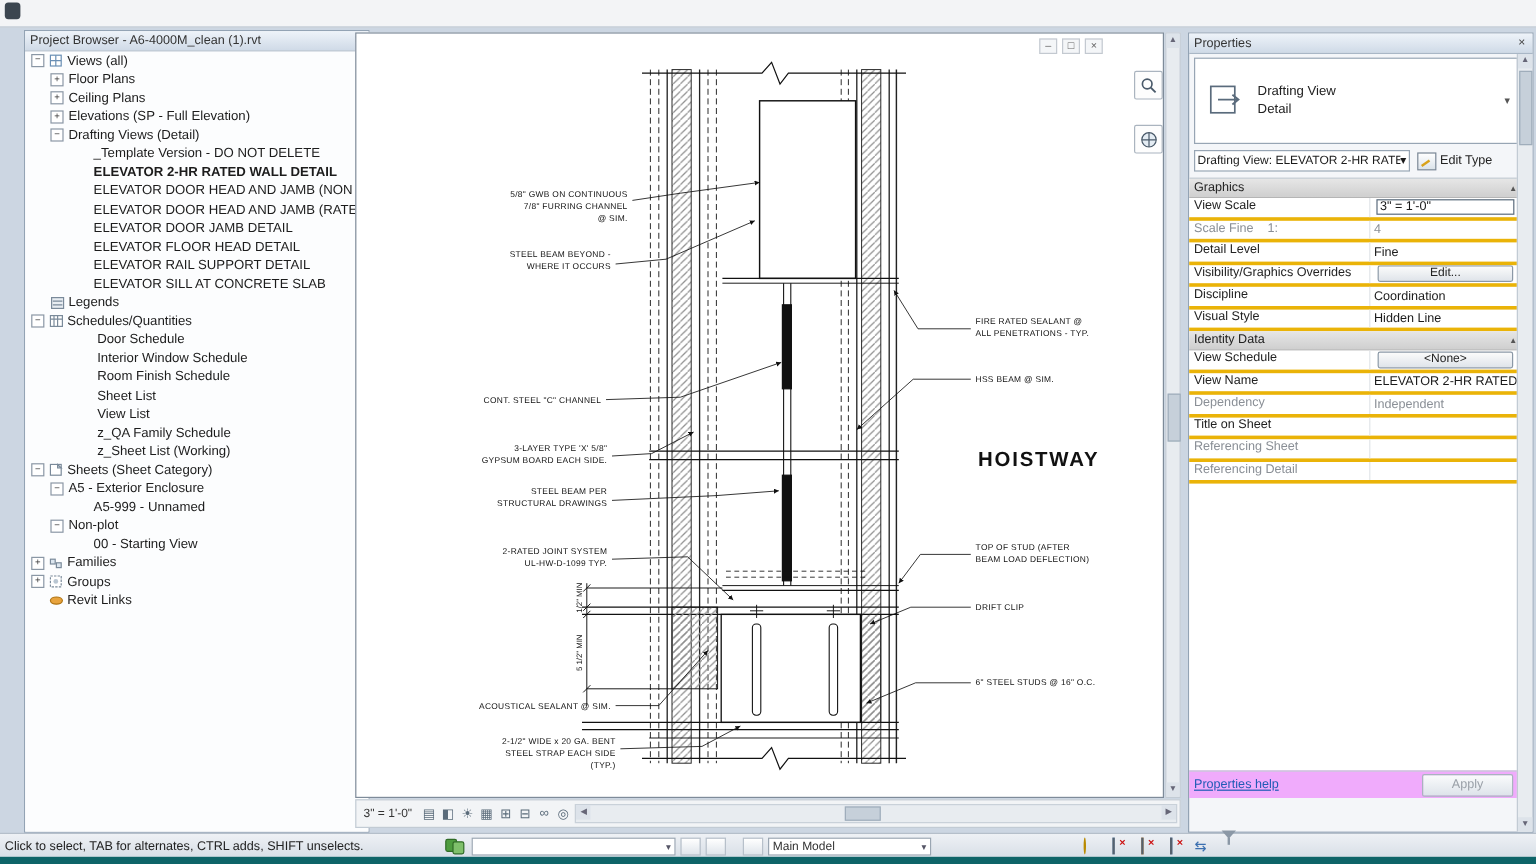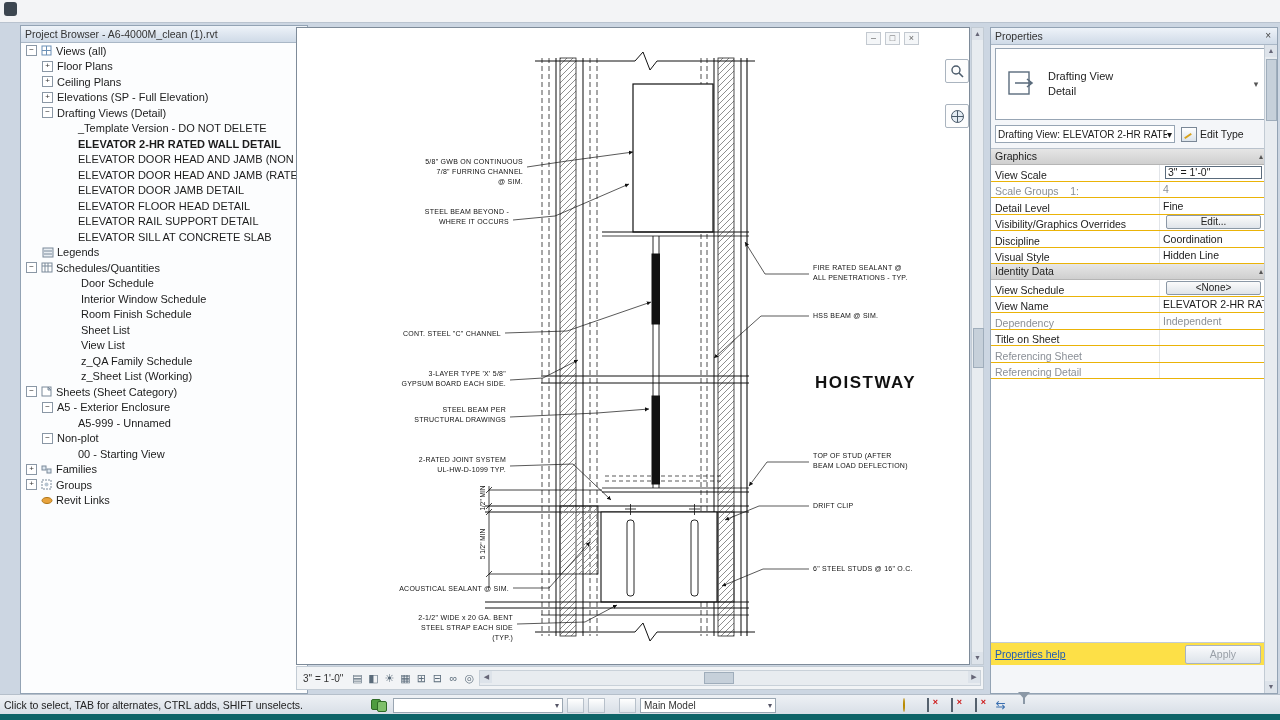--- a/index.html
+++ b/index.html
@@ -61,29 +61,29 @@
              display:flex;align-items:center;padding:0 2px;box-sizing:border-box;}
   #typecombo .tc{flex:1;white-space:nowrap;overflow:hidden;}
   #edittype{margin-left:6px;height:18px;display:flex;align-items:center;font-size:10.5px;color:#222;gap:3px;}
   .etg{width:14px;height:13px;border:1px solid #7a8796;background:linear-gradient(#fff,#dbe3ea);position:relative;}
   .etg:after{content:"";position:absolute;left:2px;top:7px;width:8px;height:2px;background:#d9a21a;transform:rotate(-35deg);}
   #grid{position:absolute;left:0px;top:120px;width:276px;bottom:50px;background:#fff;border-top:1px solid #b9c2cc;font-size:10.5px;}
   .sechead{height:15px;line-height:15px;background:linear-gradient(#e6e6e6,#cfcfcf);border-bottom:1px solid #b5b5b5;
            padding:0 4px;color:#222;display:flex;}
   .sechead .sh{flex:1;}
   .sechead .col{color:#555;font-size:8px;}
-  .prow{height:15.5px;display:flex;border-bottom:1px solid #eab308;align-items:flex-end;gap:18px;}
+  .prow{height:15.5px;display:flex;border-bottom:3px solid #eab308;align-items:flex-start;}
   .plabel{width:146px;padding-left:4px;white-space:pre;overflow:hidden;flex:none;color:#222;}
   .pval{flex:1;border-left:1px solid #e2e5e9;height:100%;display:flex;align-items:center;padding:0 3px;overflow:hidden;white-space:nowrap;}
   .gray .plabel,.gray .pval{color:#8a8f96;}
   .valbox{border:1px solid #5a6b7c;background:#fff;margin:1px 2px;flex:1;height:11px;line-height:11px;padding:0 2px;font-size:10.5px;}
   .btnval{flex:1;margin:1px 3px;height:12px;line-height:12px;text-align:center;font-size:10px;color:#222;
           background:linear-gradient(#fbfbfb,#dfe4ea);border:1px solid #8b98a6;border-radius:2px;}
   #pfoot{position:absolute;left:0;bottom:28px;width:276px;height:22px;border-top:1px solid #c3ccd5;
-         display:flex;align-items:center;background:#fde047;}
+         display:flex;align-items:center;background:#f0abfc;}
   #phelp{font-size:10.5px;color:#1f5bb5;text-decoration:underline;margin-left:4px;flex:1;}
   #applybtn{width:74px;height:17px;margin-right:6px;text-align:center;line-height:17px;font-size:10.5px;color:#9aa0a8;
             background:linear-gradient(#fafbfc,#dde3ea);border:1px solid #a9b3bf;border-radius:2px;}
   #psb{position:absolute;right:0;top:17px;bottom:0;width:12px;background:#e8ecf0;border-left:1px solid #c2cbd4;}
   #psb .ar{height:12px;font-size:7px;text-align:center;line-height:12px;color:#667;background:#dde3ea;}
   #psb .dn{position:absolute;bottom:0;width:100%;}
   #psb .th{position:absolute;top:14px;left:1px;width:9px;height:60px;background:#c6d0da;border:1px solid #9fadbb;}
   
   #status{position:absolute;left:0;top:694px;width:1280px;height:20px;background:linear-gradient(#eef1f5,#d7dee6);
           border-top:1px solid #b5bfca;font-size:10.5px;display:flex;align-items:center;}
@@ -465,21 +465,21 @@
       <span class="sh">Graphics</span>
       <span class="col">▴</span>
     </div>
     <div class="prow">
       <span class="plabel">View Scale</span>
       <span class="pval">
           <span class="valbox">3" = 1'-0"</span>
         </span>
     </div>
     <div class="prow gray">
-      <span class="plabel">Scale Groups    1:</span>
+      <span class="plabel">Scale Fine    1:</span>
       <span class="pval">4</span>
     </div>
     <div class="prow">
       <span class="plabel">Detail Level</span>
       <span class="pval">Fine</span>
     </div>
     <div class="prow">
       <span class="plabel">Visibility/Graphics Overrides</span>
       <span class="pval">
           <span class="btnval">Edit...</span>

